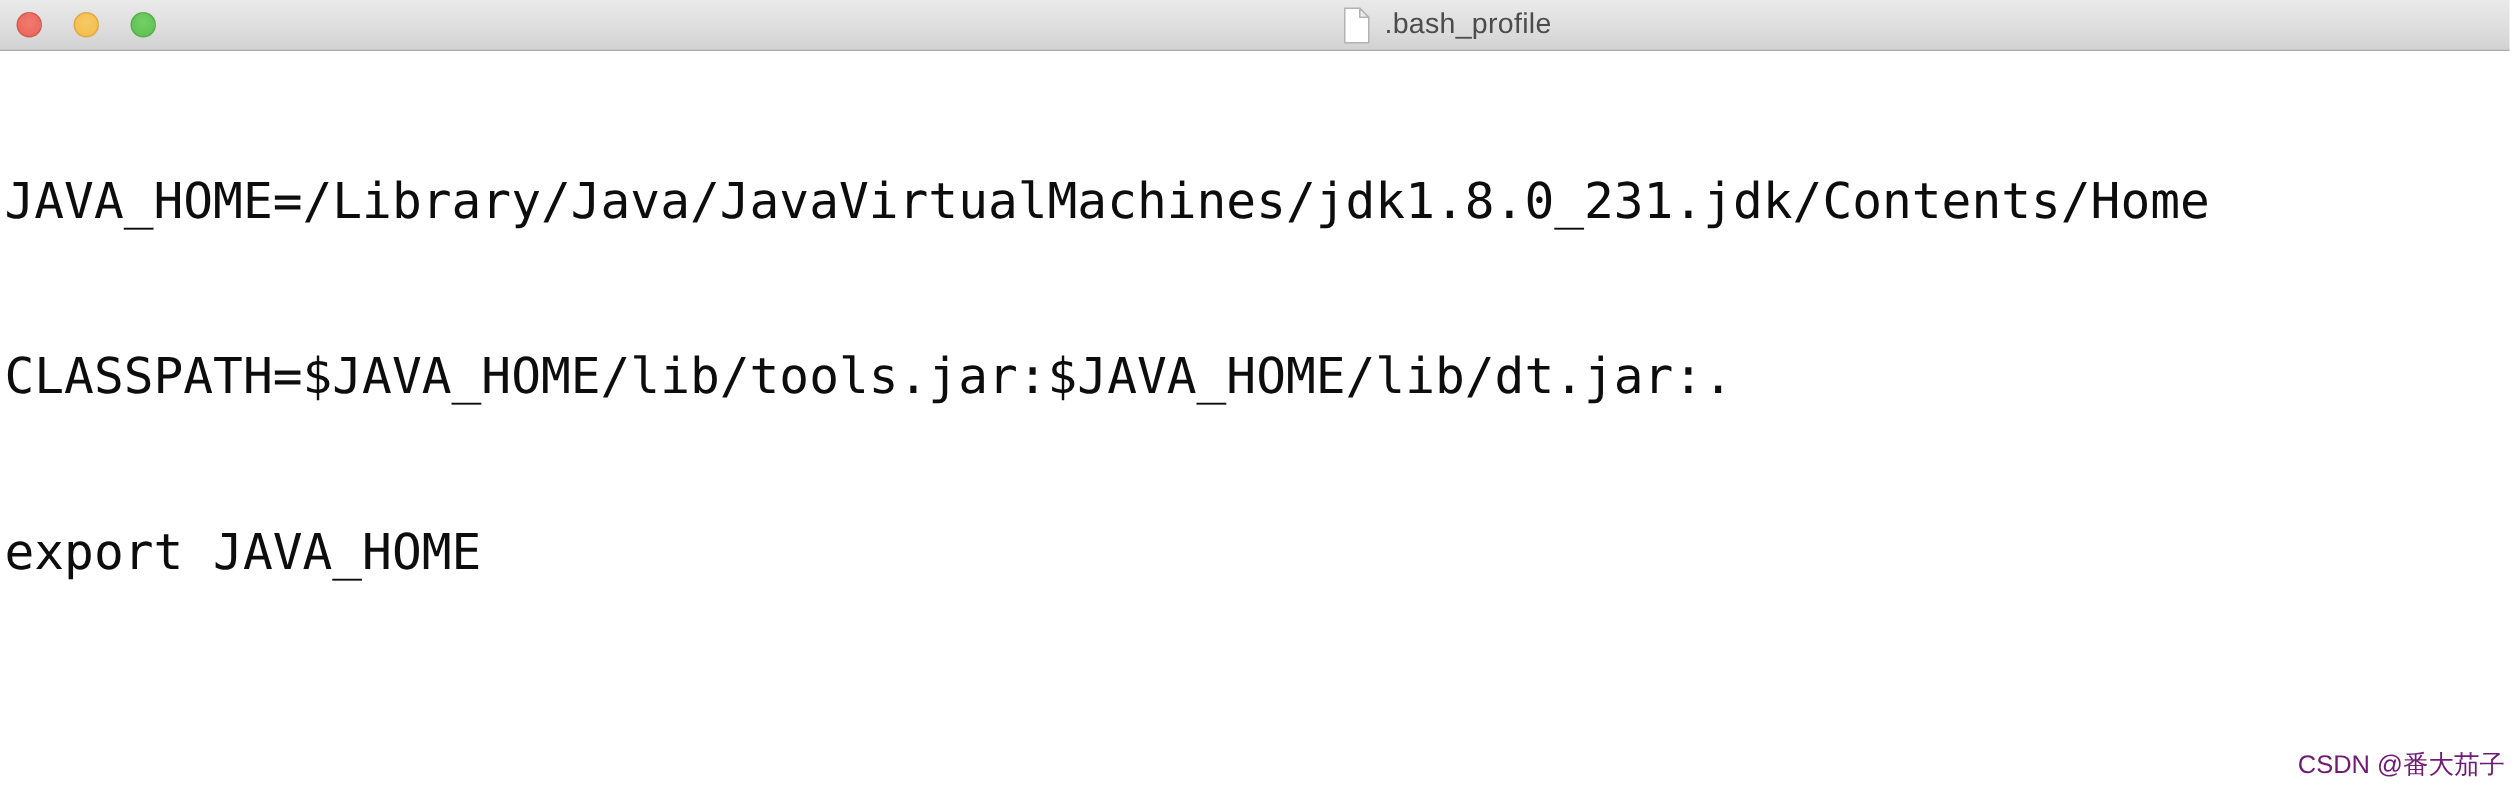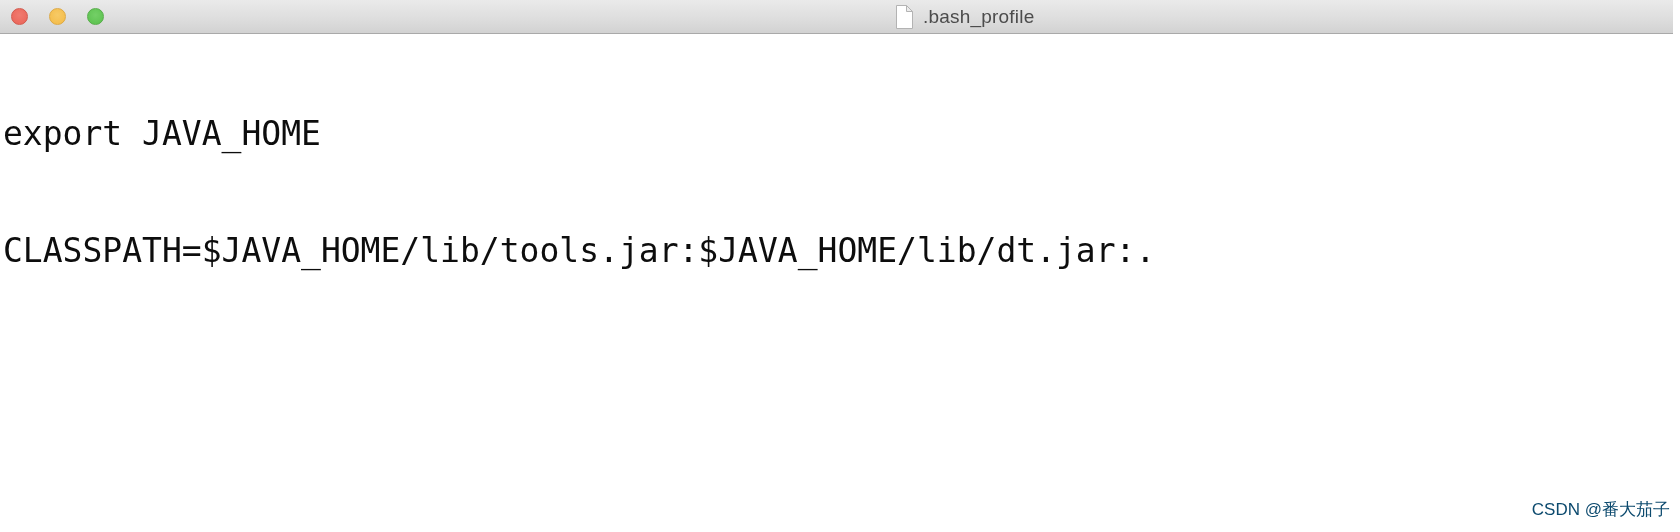--- a/index.html
+++ b/index.html
@@ -46,21 +46,21 @@
     font-family: "DejaVu Sans Mono", "Liberation Mono", monospace;
     font-size: 33px; line-height: 39px;
     color: #0d0d0d;
     white-space: pre;
     cursor: text;
   }
 
   
   .watermark {
     position: absolute; right: 10px; bottom: 11px;
-    font-size: 17px; color: #0c4a6e;
+    font-size: 17px; color: #701a75;
     white-space: nowrap;
   }
 </style>
 </head>
 <body>
 
 <div class="titlebar">
   <div class="lights">
     <button class="light light-close"></button>
     <button class="light light-min"></button>
@@ -71,22 +71,23 @@
       <svg width="21" height="26" viewBox="0 0 21 26">
         <path d="M2.5 1.5 H12.5 L18.5 7.5 V24.5 H2.5 Z" fill="#ffffff" stroke="#b3b3b3" stroke-width="1"></path>
         <path d="M12.5 1.5 V7.5 H18.5 Z" fill="#ececec" stroke="#b3b3b3" stroke-width="1" stroke-linejoin="round"></path>
       </svg>
     </span>
     <span class="title-text">.bash_profile</span>
   </div>
 </div>
 
 <div class="code">
+  <div>JAVA_HOME=/Library/Java/JavaVirtualMachines/jdk1.8.0_231.jdk/Contents/Home</div>
+  <div>CLASSPATH=$JAVA_HOME/lib/tools.jar:$JAVA_HOME/lib/dt.jar:.</div>
   <div>export JAVA_HOME</div>
-  <div>CLASSPATH=$JAVA_HOME/lib/tools.jar:$JAVA_HOME/lib/dt.jar:.</div>
   
   
   
   
   
   
 </div>
 
 <div class="watermark">CSDN @番大茄子</div>
 

